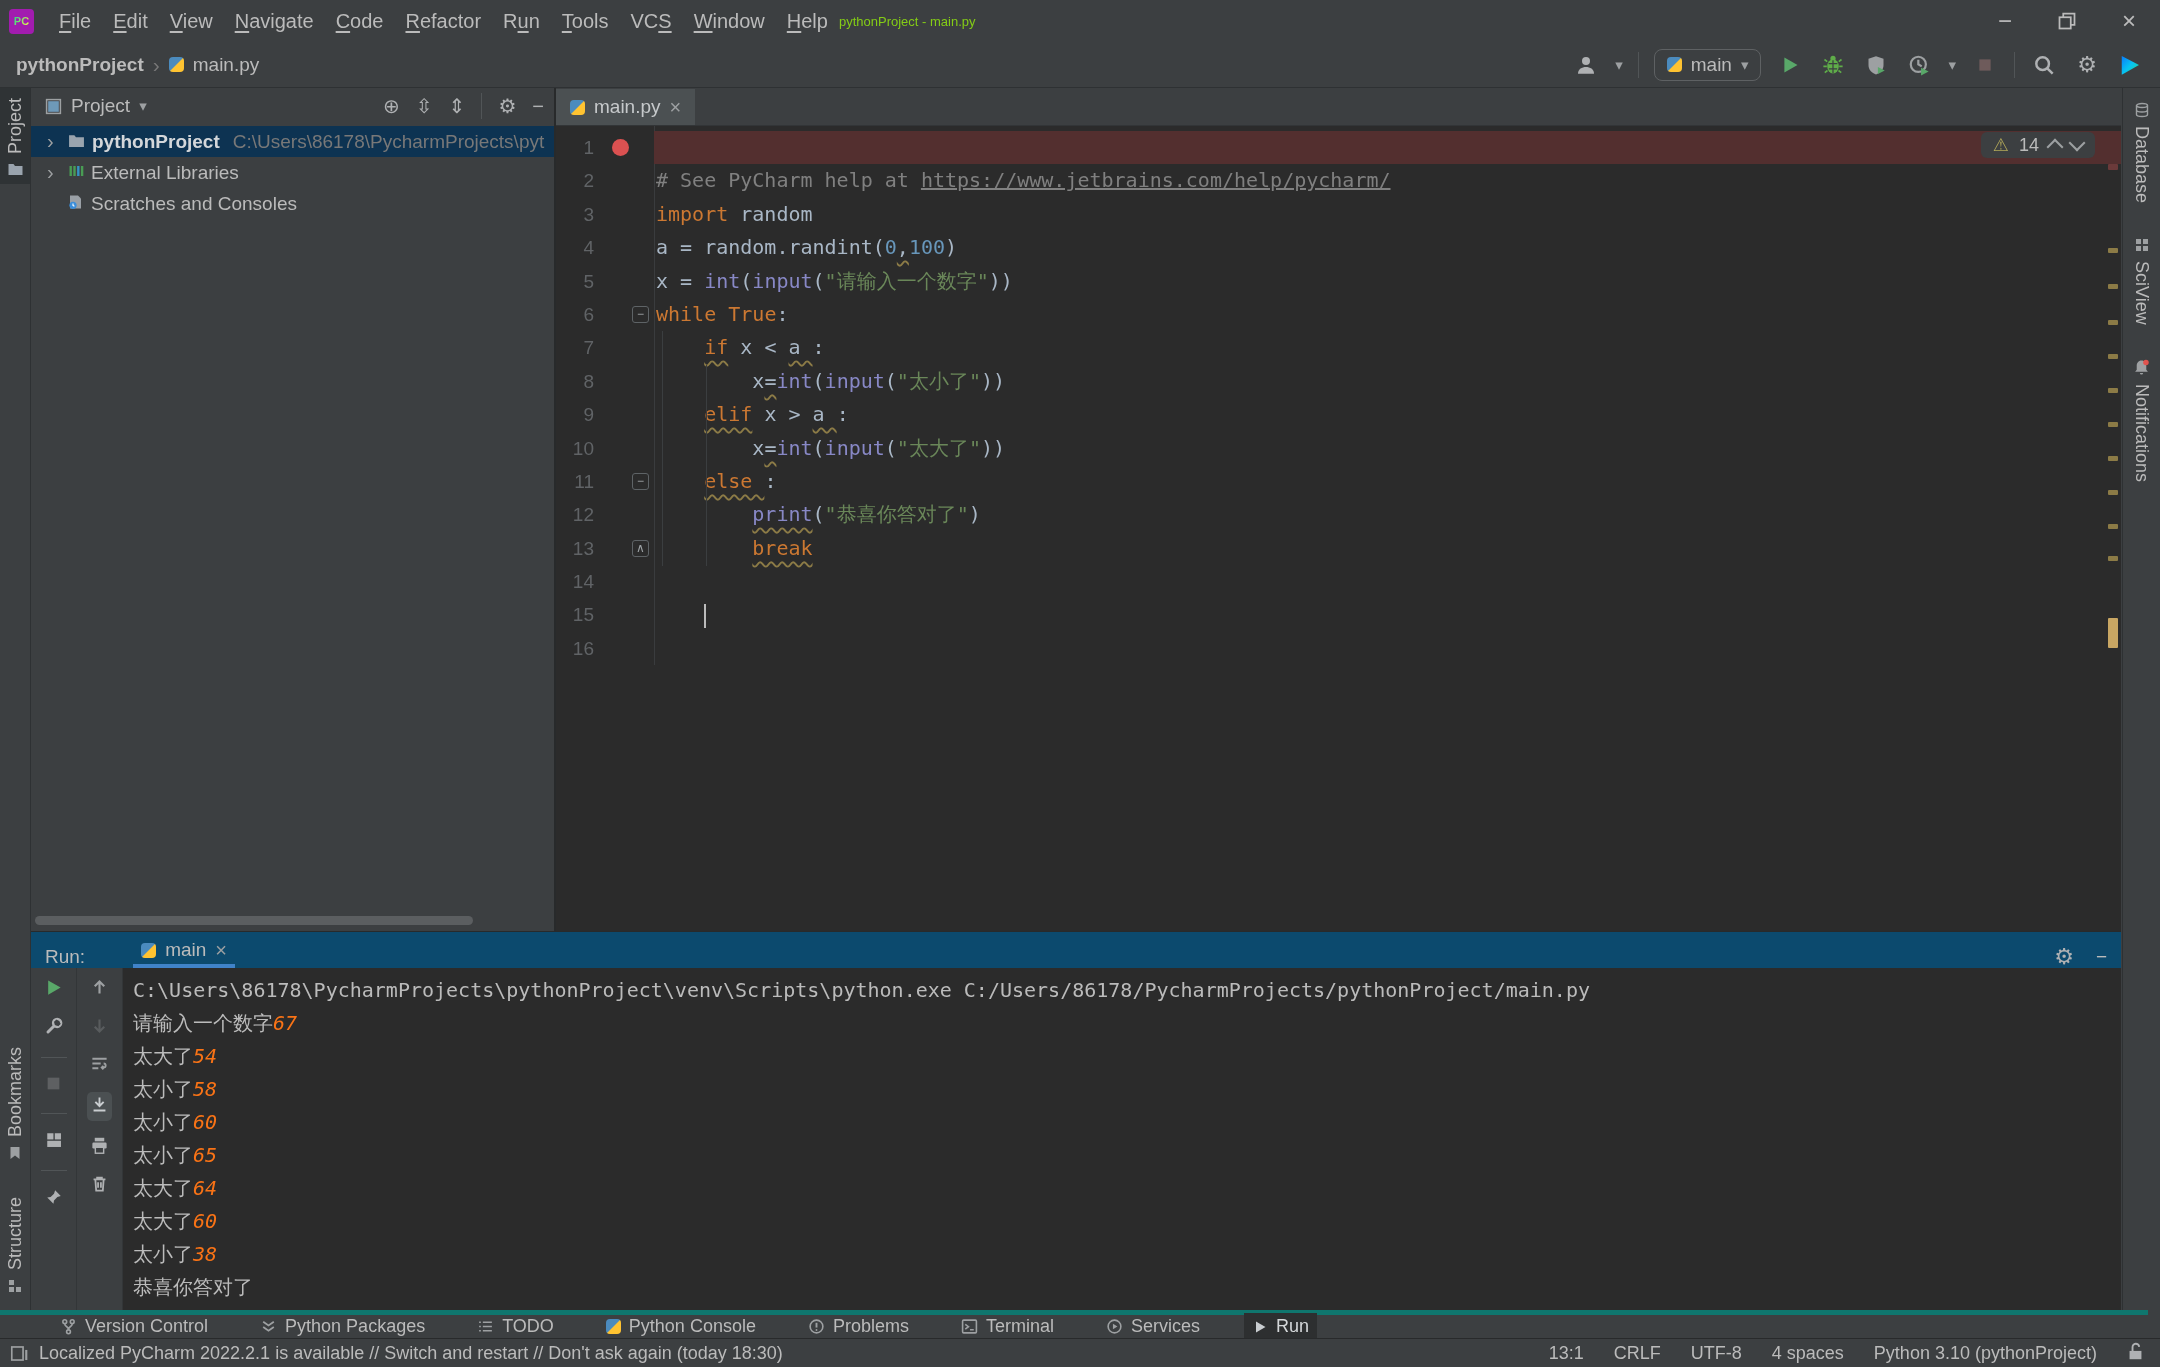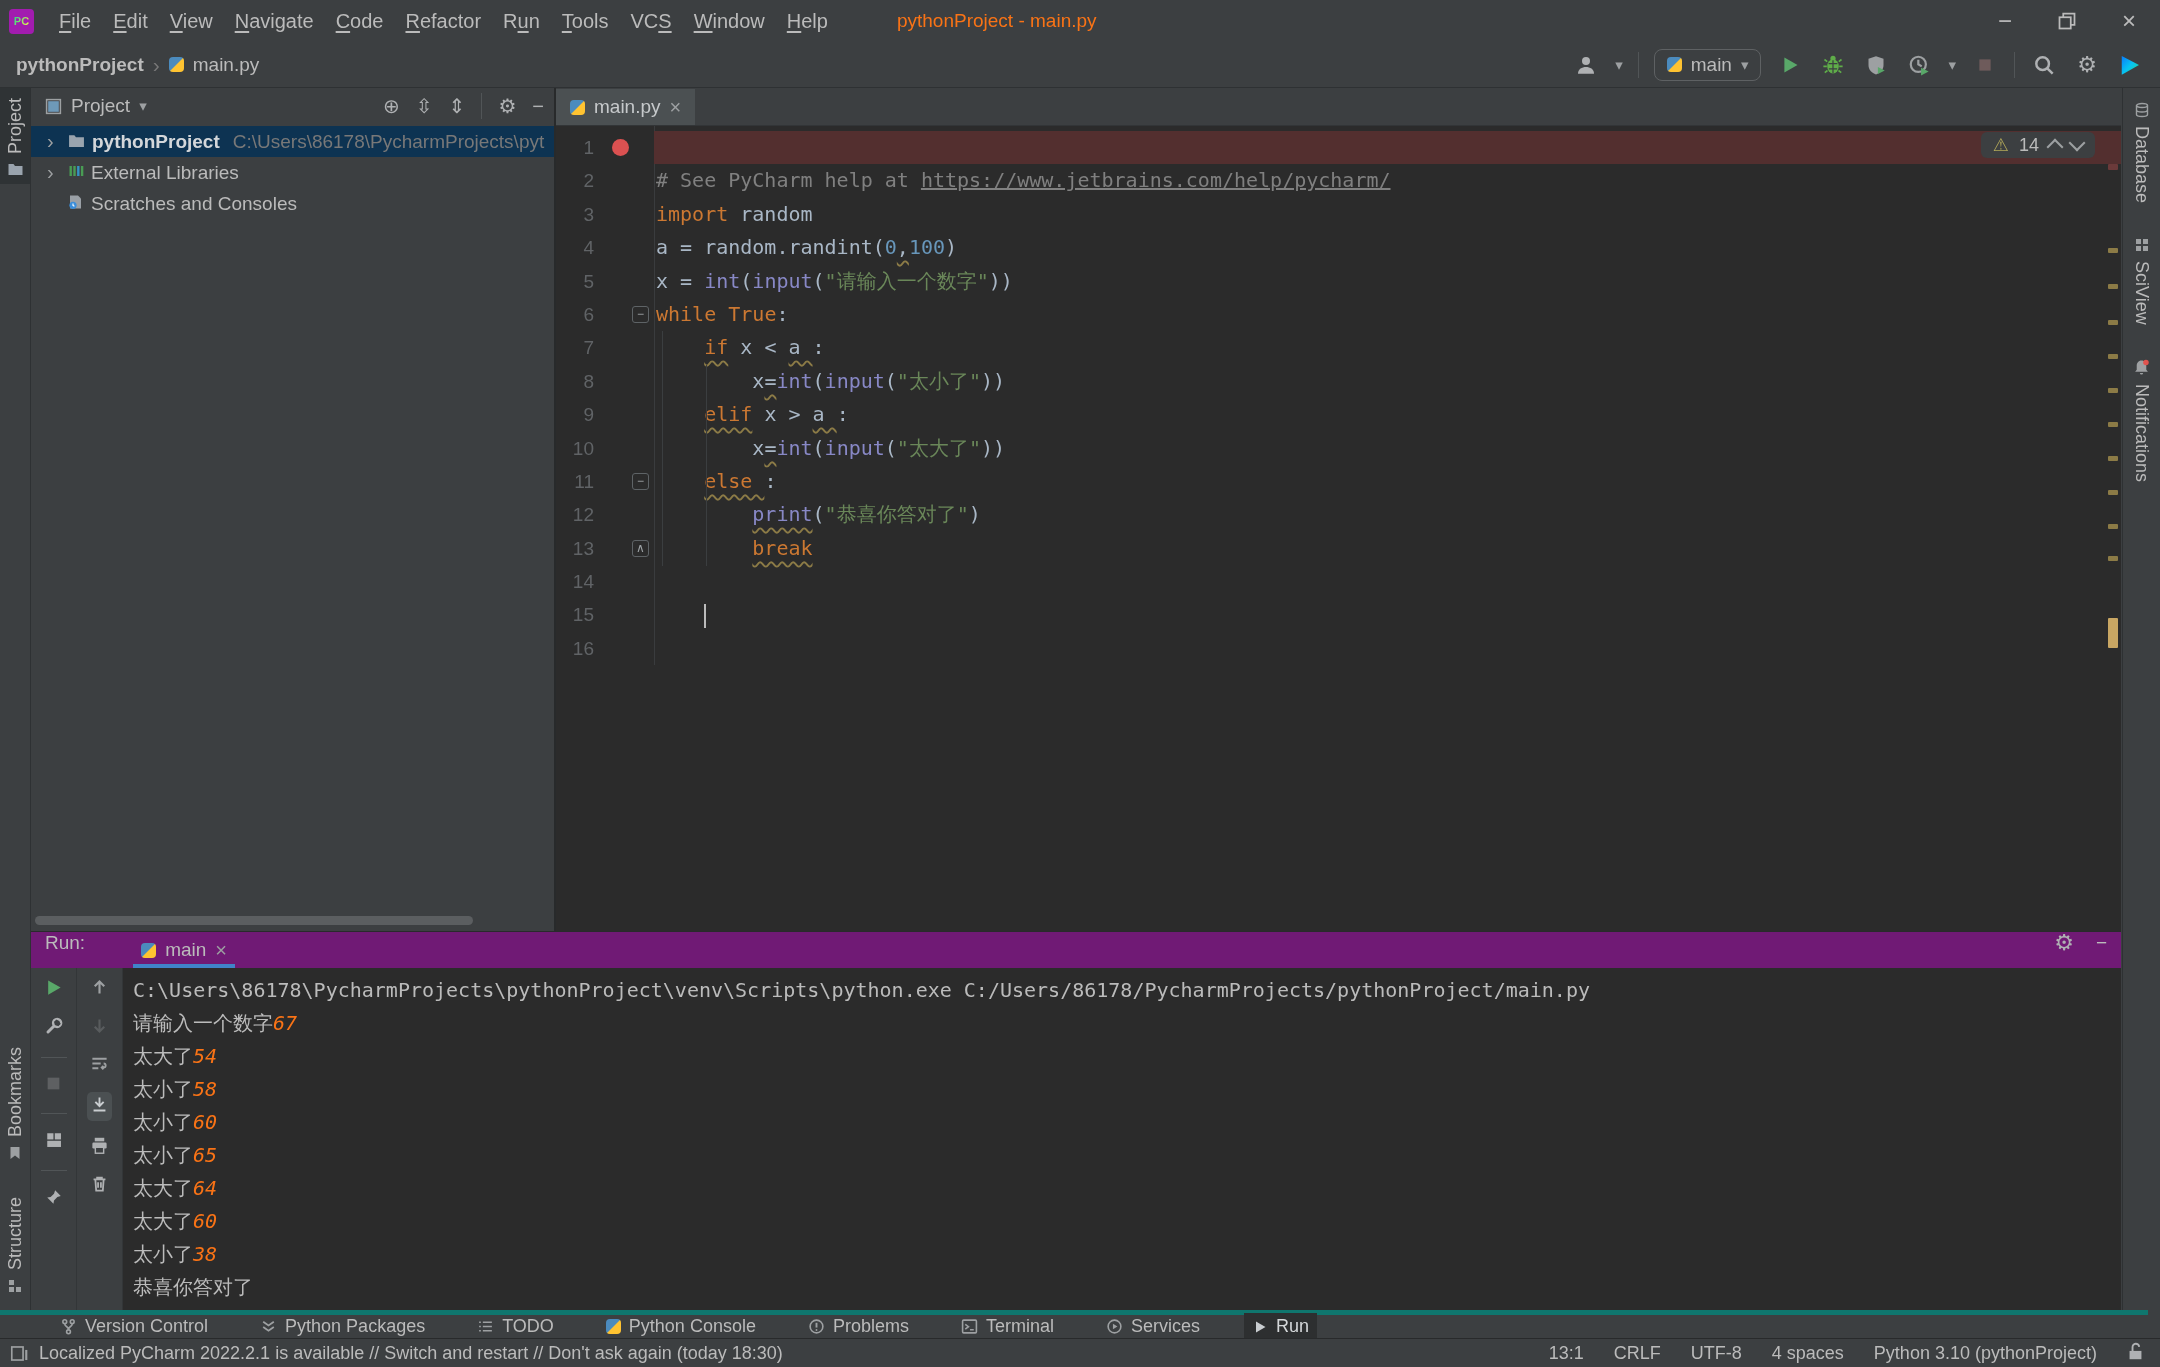--- a/index.html
+++ b/index.html
@@ -6,21 +6,21 @@
   .app{position:relative;width:2160px;height:1367px;background:#3C3F41;overflow:hidden;
        font-family:"Liberation Sans",sans-serif;color:#BBBBBB;-webkit-font-smoothing:antialiased}
 
   
   .titlebar{position:absolute;top:0;left:0;right:0;height:42px;display:flex;align-items:center;background:#3C3F41}
   .logo{width:25px;height:25px;margin:0 14px 0 9px;border-radius:4px;background:#a21caf;display:flex;align-items:center;justify-content:center;position:relative}
   .logo span{font-size:11px;font-weight:bold;color:#fff;background:linear-gradient(120deg,#21D789,#FCF84A);-webkit-background-clip:text;background-clip:text;-webkit-text-fill-color:transparent}
   .menubar{display:flex;align-items:center}
   .menu-item{padding:6px 11px;font-size:20px;color:#BBBBBB;cursor:default}
   .menu-item .mn{text-decoration:underline;text-underline-offset:3px}
-  .win-title{margin-left:58px;font-size:19px;color:#f97316}
+  .win-title{font-size:13px;color:#84cc16}
   .win-controls{margin-left:auto;display:flex;align-items:center;gap:0}
   .win-btn{width:62px;height:42px;display:flex;align-items:center;justify-content:center;font-size:24px;color:#BBBBBB}
 
   
   .navbar{position:absolute;top:42px;left:0;right:0;height:45px;border-bottom:1px solid #2E3133;display:flex;align-items:center;background:#3C3F41}
   .crumbs{display:flex;align-items:center;gap:9px;padding-left:16px;font-size:19px}
   .crumb-b{font-weight:bold;color:#BBBBBB}
   .crumb-sep{color:#787878;font-size:21px}
   .pyico{display:inline-block;width:17px;height:17px;border-radius:4px;background:linear-gradient(135deg,#4B8BBE 48%,#FFC331 52%)}
   .pyico.s{width:15px;height:15px}
@@ -81,21 +81,21 @@
   .inspections{position:absolute;top:6px;right:26px;display:flex;align-items:center;gap:10px;background:#3C3F41;border-radius:6px;padding:2px 12px;font-size:18px;color:#BBBBBB}
   .warn-tri{color:#B3A95A;font-size:18px}
   .chev-ic{width:10px;height:10px;border-right:2px solid #9DA0A2;border-bottom:2px solid #9DA0A2;display:inline-block}
   .chev-up{transform:rotate(-135deg);margin-top:4px}
   .chev-down{transform:rotate(45deg);margin-bottom:4px}
   .stripe{position:absolute;top:0;right:0;bottom:0;width:16px}
   .stripe .m{position:absolute;right:3px;width:10px;height:5px;border-radius:1px}
 
   
   .runpanel{position:absolute;left:31px;right:39px;top:931px;height:379px;background:#2B2B2B;border-top:1px solid #282A2B;display:flex;flex-direction:column}
-  .run-head{height:36px;background:#701a75;display:flex;align-items:flex-start;padding:0 14px;font-size:19px;flex:0 0 36px}
+  .run-head{height:36px;background:#0c4a6e;display:flex;align-items:flex-end;padding:0 14px;font-size:19px;flex:0 0 36px}
   .run-tab{margin-left:48px;position:relative;display:flex;align-items:center;gap:9px;height:36px;padding:0 8px}
   .run-tab::after{content:"";position:absolute;left:0;right:0;bottom:0;height:4px;background:#4083C9}
   .run-head-right{margin-left:auto;display:flex;align-items:center;gap:22px}
   .run-body{flex:1;display:flex;min-height:0}
   .rtb{width:46px;background:#3C3F41;display:flex;flex-direction:column;align-items:center;gap:15px;padding-top:10px;box-sizing:border-box}
   .rtb1{border-right:1px solid #333638}
   .rtb2{border-right:1px solid #333638}
   .rtb .hr{width:26px;height:1px;background:#515557;margin:2px 0}
   .sel-box{background:#4B5052;border-radius:5px;padding:3px}
   .console{flex:1;overflow:hidden;padding:6px 0 10px 10px}

